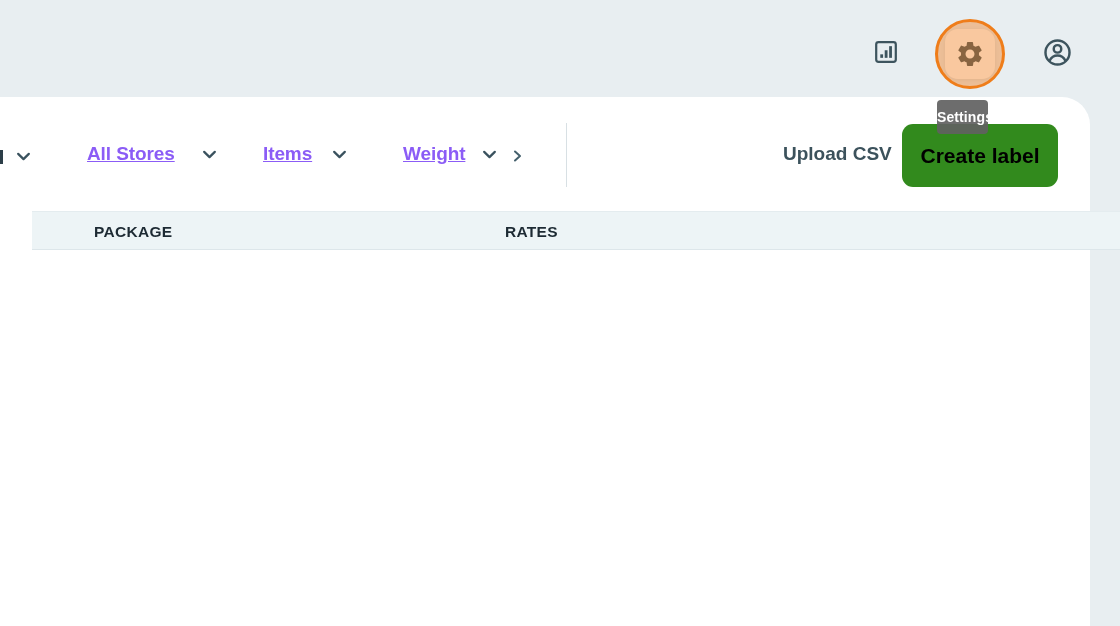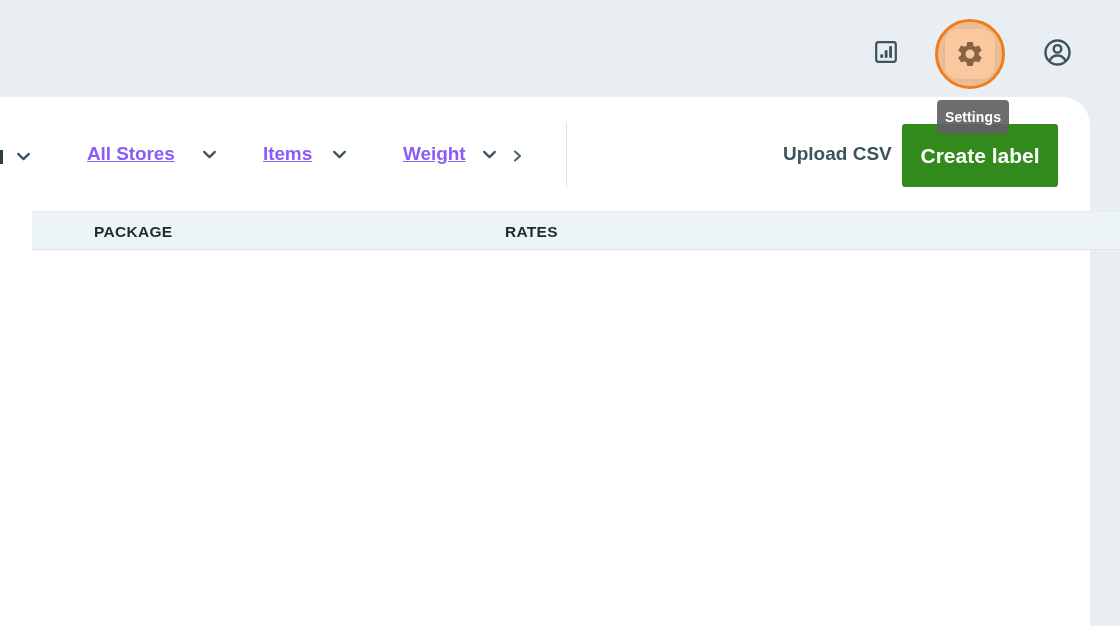--- a/index.html
+++ b/index.html
@@ -36,21 +36,21 @@
     width: 70px; height: 70px;
     border-radius: 50%;
     background: rgba(240,125,26,0.42);
     border: 3.5px solid #ef7d1a;
     pointer-events: none;
     z-index: 5;
   }
 
   .tooltip {
     position: absolute; left: 937px; top: 100px;
-    width: 72px; height: 34px;
+    width: 51px; height: 34px;
     background: rgba(97,97,97,0.92);
     border-radius: 4px;
     color: #ffffff;
     font-size: 14px; font-weight: bold;
     text-align: center; line-height: 34px;
     letter-spacing: 0.1px;
     z-index: 20;
   }
 
   
@@ -92,22 +92,22 @@
 
   .divider {
     position: absolute; left: 566px; top: 26px;
     width: 1px; height: 64px; background: #d8e0e4;
   }
 
   .create-btn {
     position: absolute; left: 902px; top: 27px;
     width: 156px; height: 63px;
     background: #328a1d;
-    border: none; border-radius: 3px;
-    color: #ffffff; font-size: 21px; font-weight: bold;
+    border: none; border-radius: 11px;
+    color: #000000; font-size: 21px; font-weight: bold;
     font-family: "Liberation Sans", sans-serif;
     cursor: pointer;
   }
 
   
   .table-head {
     position: absolute; left: 0; top: 114px;
     width: 1090px; height: 39px;
     background: #edf4f6;
     border-top: 1px solid #e4ecef;

